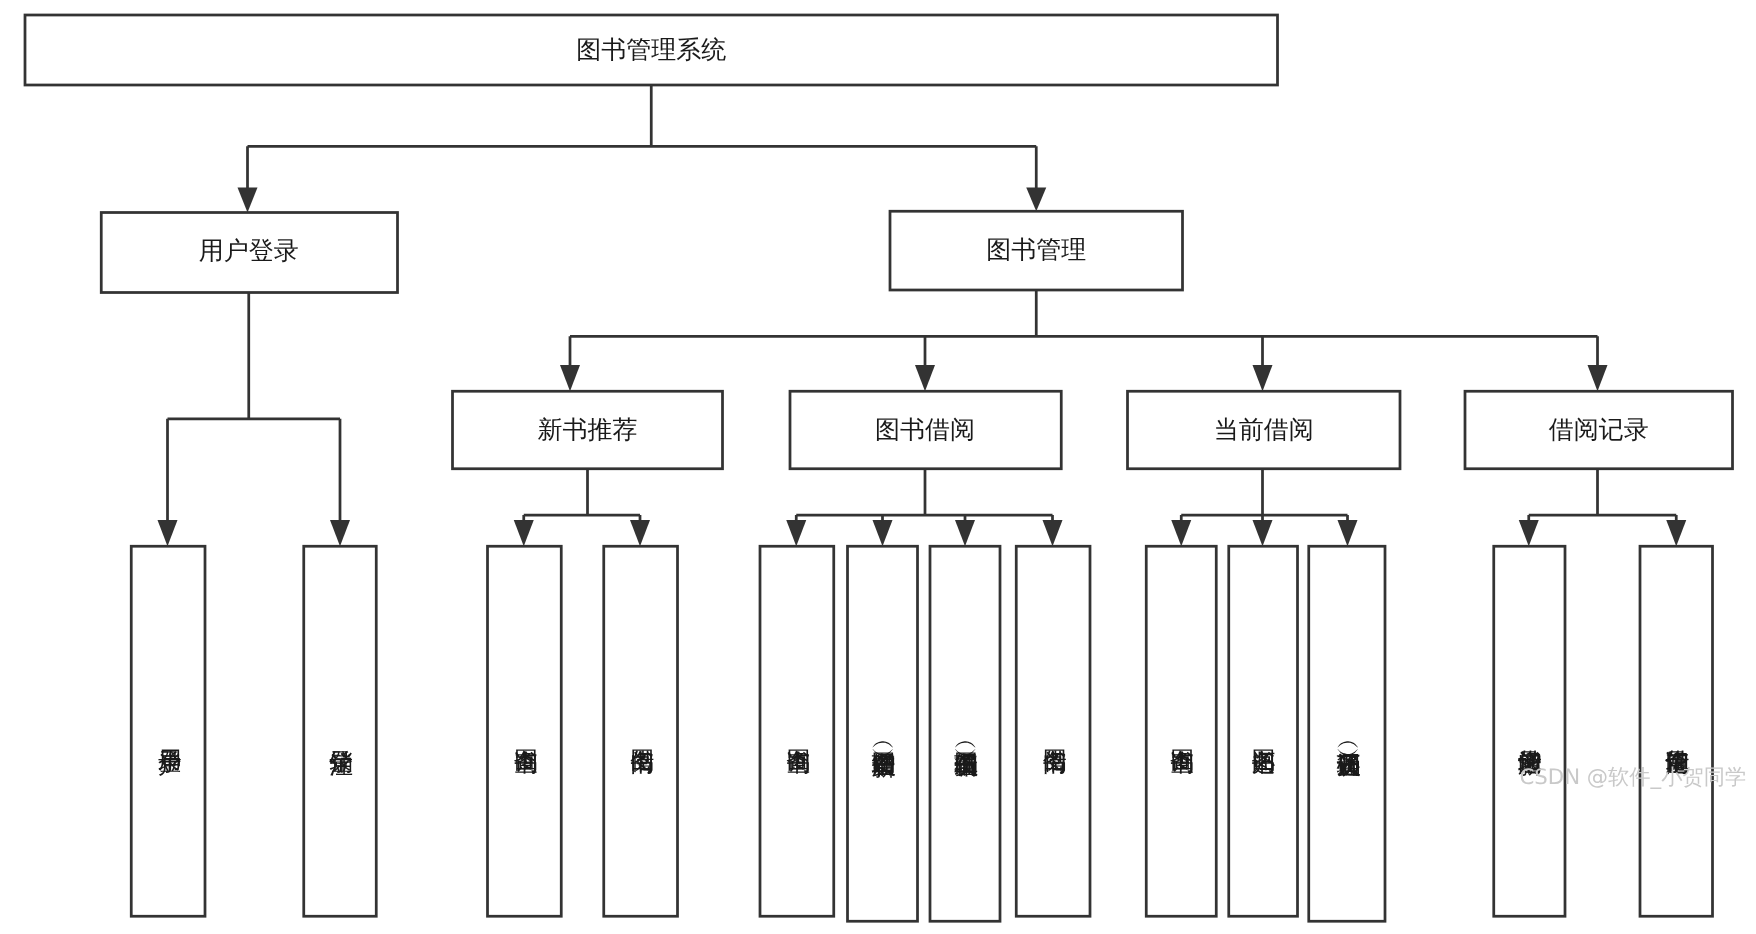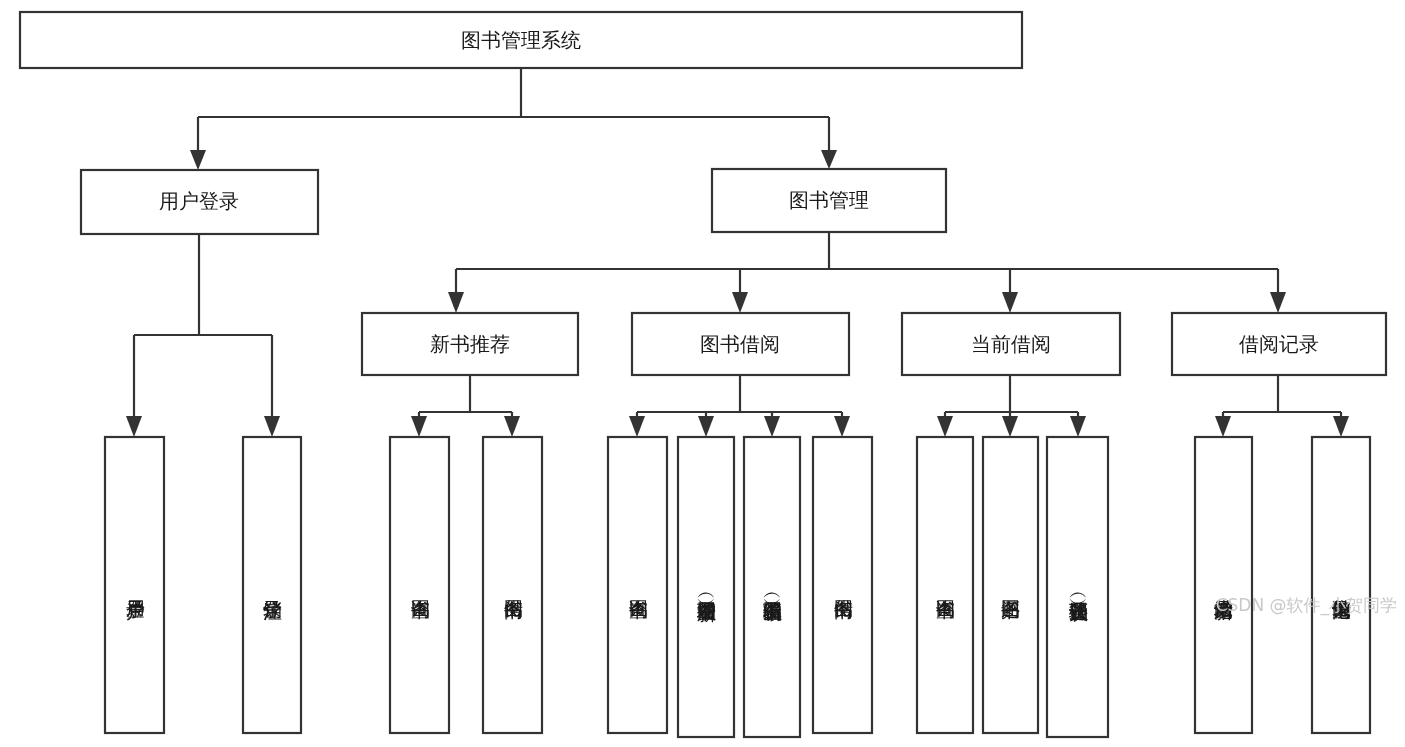--- a/index.html
+++ b/index.html
@@ -48,21 +48,21 @@
     font-size: 20px;
     text-anchor: middle;
     dominant-baseline: middle;
   }
   .node-label.vertical {
     font-size: 19px;
   }
   .watermark-text {
     position: absolute;
     right: 8px;
-    bottom: 16px;
+    bottom: 0;
     font-family: "DejaVu Sans", "Liberation Sans", sans-serif;
     font-size: 17px;
     color: #c9c9c9;
     white-space: nowrap;
     user-select: none;
   }
 </style>
 </head>
 <body>
 

